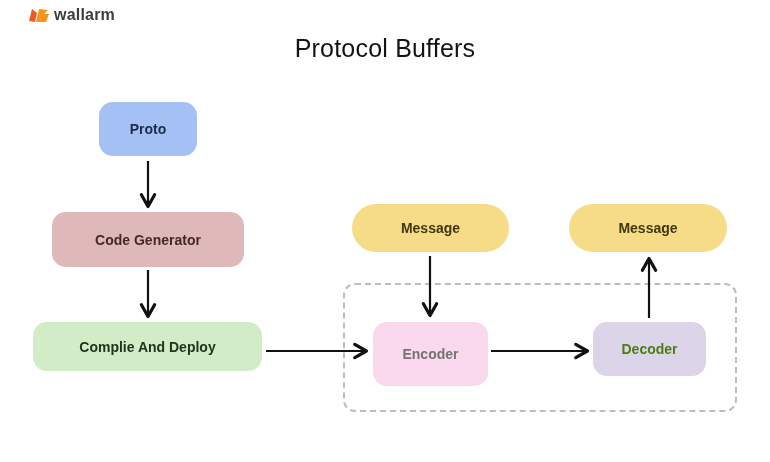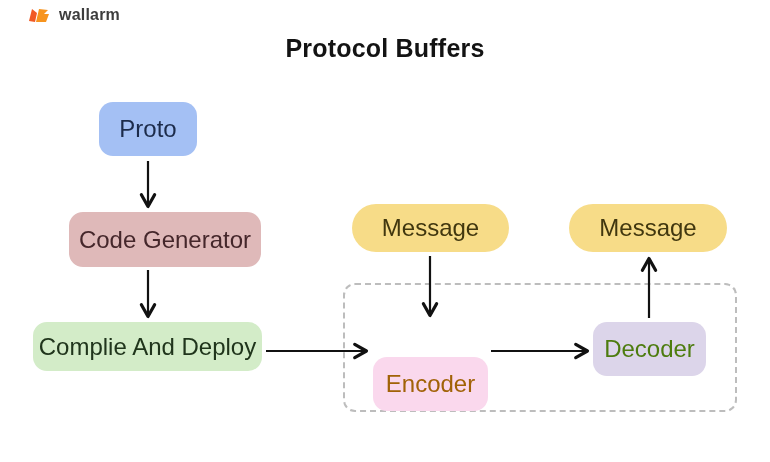--- a/index.html
+++ b/index.html
@@ -8,50 +8,50 @@
     background: #ffffff;
     font-family: "Liberation Sans", sans-serif;
     position: relative;
     overflow: hidden;
   }
   .stage { position: absolute; inset: 0; }
 
   
   .logo {
     position: absolute; left: 28px; top: 5px;
-    display: flex; align-items: center; gap: 5px;
+    display: flex; align-items: center; 
   }
   .logo-text {
     font-size: 16px; font-weight: 600; color: #3d3d3d; letter-spacing: 0.2px;
   }
 
   
   .title {
     position: absolute; left: 0; right: 0; top: 34px;
     text-align: center;
-    font-size: 25px; font-weight: 700; color: #131313;
+    font-size: 25px; font-weight: 400; color: #131313;
     letter-spacing: 0.2px;
   }
 
   
   .node {
     position: absolute;
     display: flex; align-items: center; justify-content: center;
-    font-size: 24px; font-weight: 400;
+    font-size: 14px; font-weight: 700;
     border-radius: 14px;
     white-space: nowrap;
   }
   .pill { border-radius: 24px; }
 
   .node-proto     { left:  99px; top: 102px; width:  98px; height: 54px; background: #a4c0f4; color: #1c2b4a; }
-  .node-codegen   { left:  52px; top: 212px; width: 192px; height: 55px; background: #dfb9b9; color: #45272b; margin-left: 17px; }
+  .node-codegen   { left:  52px; top: 212px; width: 192px; height: 55px; background: #dfb9b9; color: #45272b; }
   .node-compile   { left:  33px; top: 322px; width: 229px; height: 49px; background: #d3ecc8; color: #20351c; }
   .node-msg-in    { left: 352px; top: 204px; width: 157px; height: 48px; background: #f7dc88; color: #41370f; }
   .node-msg-out   { left: 569px; top: 204px; width: 158px; height: 48px; background: #f7dc88; color: #41370f; }
-  .node-encoder   { left: 373px; top: 322px; width: 115px; height: 54px; background: #fad8ed; color: #a16207; margin-top: 35px; }
+  .node-encoder   { left: 373px; top: 322px; width: 115px; height: 64px; background: #fad8ed; color: #737373; }
   .node-decoder   { left: 593px; top: 322px; width: 113px; height: 54px; background: #dcd5ea; color: #4d7c0f; }
 
   
   .dashed-group {
     position: absolute;
     left: 343px; top: 283px; width: 394px; height: 129px;
     border: 2px dashed #bdbdbd;
     border-radius: 12px;
     box-sizing: border-box;
   }

